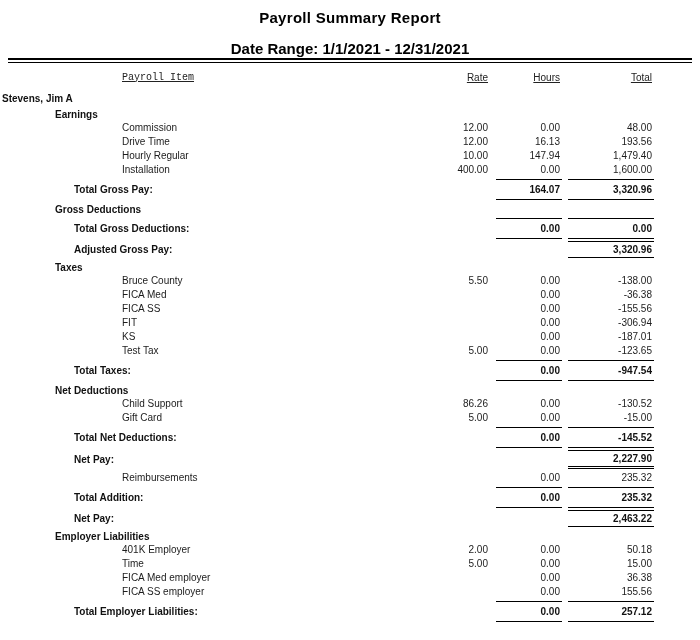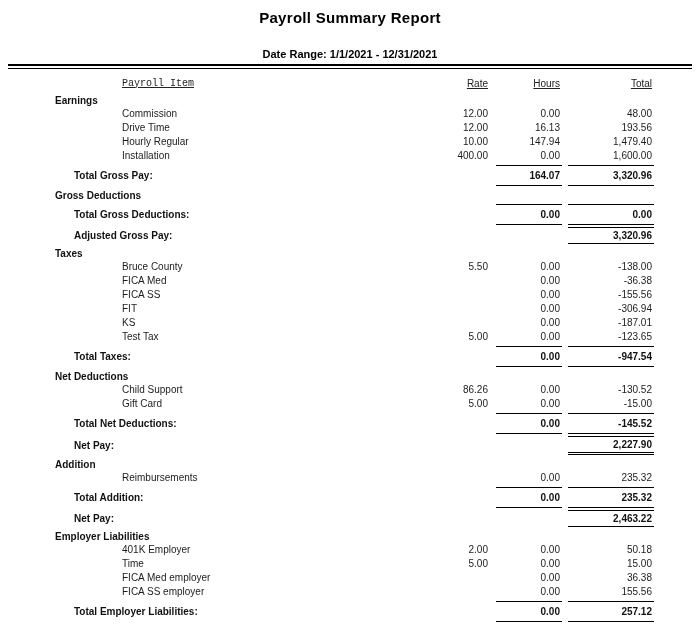--- a/index.html
+++ b/index.html
@@ -7,22 +7,22 @@
     width:700px; height:640px; background:#ffffff; overflow:hidden;
     font-family:"Liberation Sans", sans-serif; color:#1c1c1c;
   }
   .page { width:700px; height:640px; position:relative; }
 
   .title {
     text-align:center; font-size:15px; font-weight:bold; color:#000;
     margin-top:6px; line-height:24px; letter-spacing:0.3px;
   }
   .daterange {
-    text-align:center; font-size:11px; font-weight:bold; color:#000;
-    margin-top:18px; line-height:13px;
+    text-align:center; font-size:15px; font-weight:bold; color:#000;
+    margin-top:12px; line-height:13px;
   }
   .rule {
     margin:3px 8px 0 8px; height:2px;
     border-top:2px solid #000; border-bottom:1px solid #000;
   }
 
   .row {
     display:grid;
     grid-template-columns:430px 60px 72px 92px 46px;
     align-items:center;
@@ -66,20 +66,23 @@
   <div class="rule"></div>
 
   <div class="row row-header">
     <span class="c-label">Payroll Item</span>
     <span class="c-rate">Rate</span>
     <span class="c-hours">Hours</span>
     <span class="c-total">Total</span>
   </div>
 
   <main>
+      <div class="row row-employee">
+    <span class="c-label">Stevens, Jim A</span>
+  </div>
       <div class="row row-section">
     <span class="c-label">Earnings</span>
   </div>
       <div class="row row-item">
     <span class="c-label">Commission</span>
     <span class="c-rate">12.00</span>
     <span class="c-hours">0.00</span>
     <span class="c-total">48.00</span>
   </div>
       <div class="row row-item">
@@ -186,23 +189,20 @@
     <span class="c-rate"></span>
     <span class="c-hours">0.00</span>
     <span class="c-total">-145.52</span>
   </div>
       <div class="row row-summary dbl">
     <span class="c-label">Net Pay:</span>
     <span class="c-rate"></span>
     <span class="c-hours"></span>
     <span class="c-total">2,227.90</span>
   </div>
-      <div class="row row-section">
-    <span class="c-label">Addition</span>
-  </div>
       <div class="row row-item">
     <span class="c-label">Reimbursements</span>
     <span class="c-rate"></span>
     <span class="c-hours">0.00</span>
     <span class="c-total">235.32</span>
   </div>
       <div class="row row-total">
     <span class="c-label">Total Addition:</span>
     <span class="c-rate"></span>
     <span class="c-hours">0.00</span>

